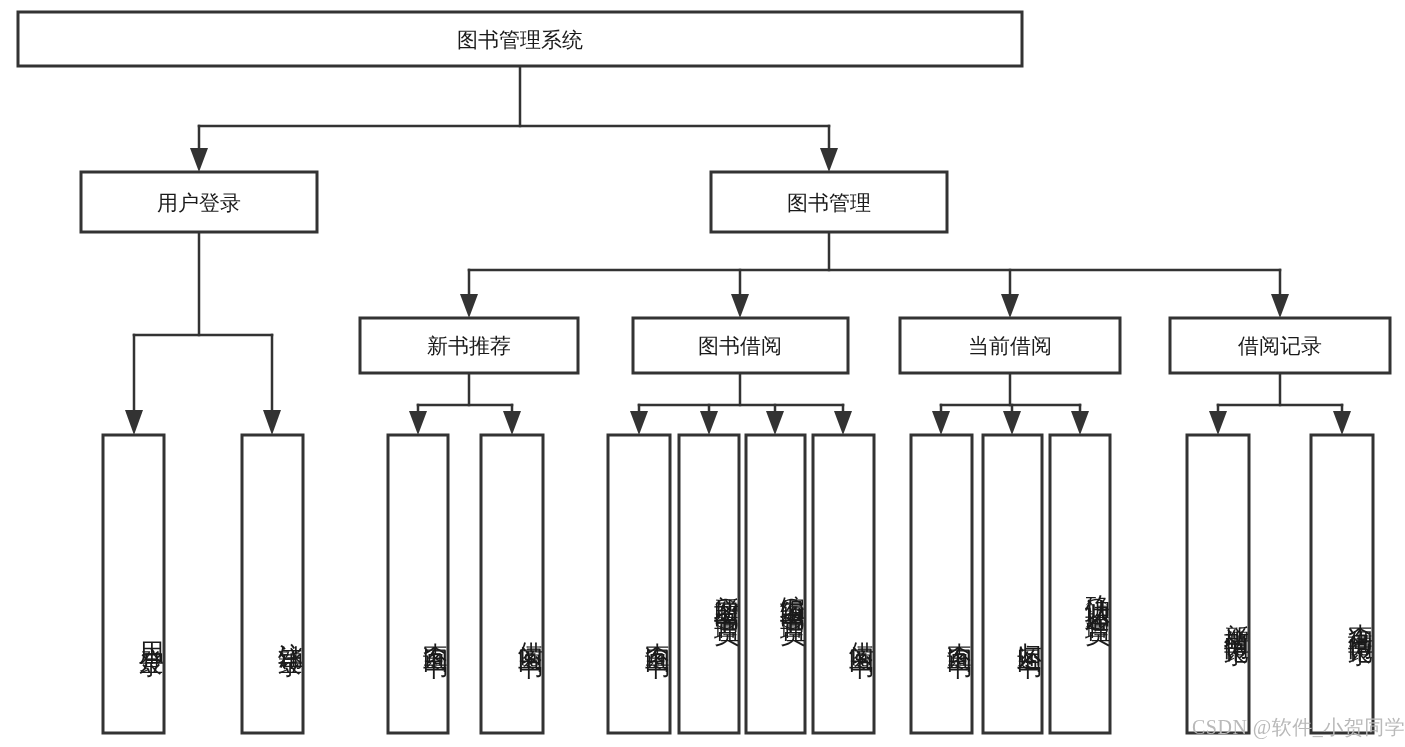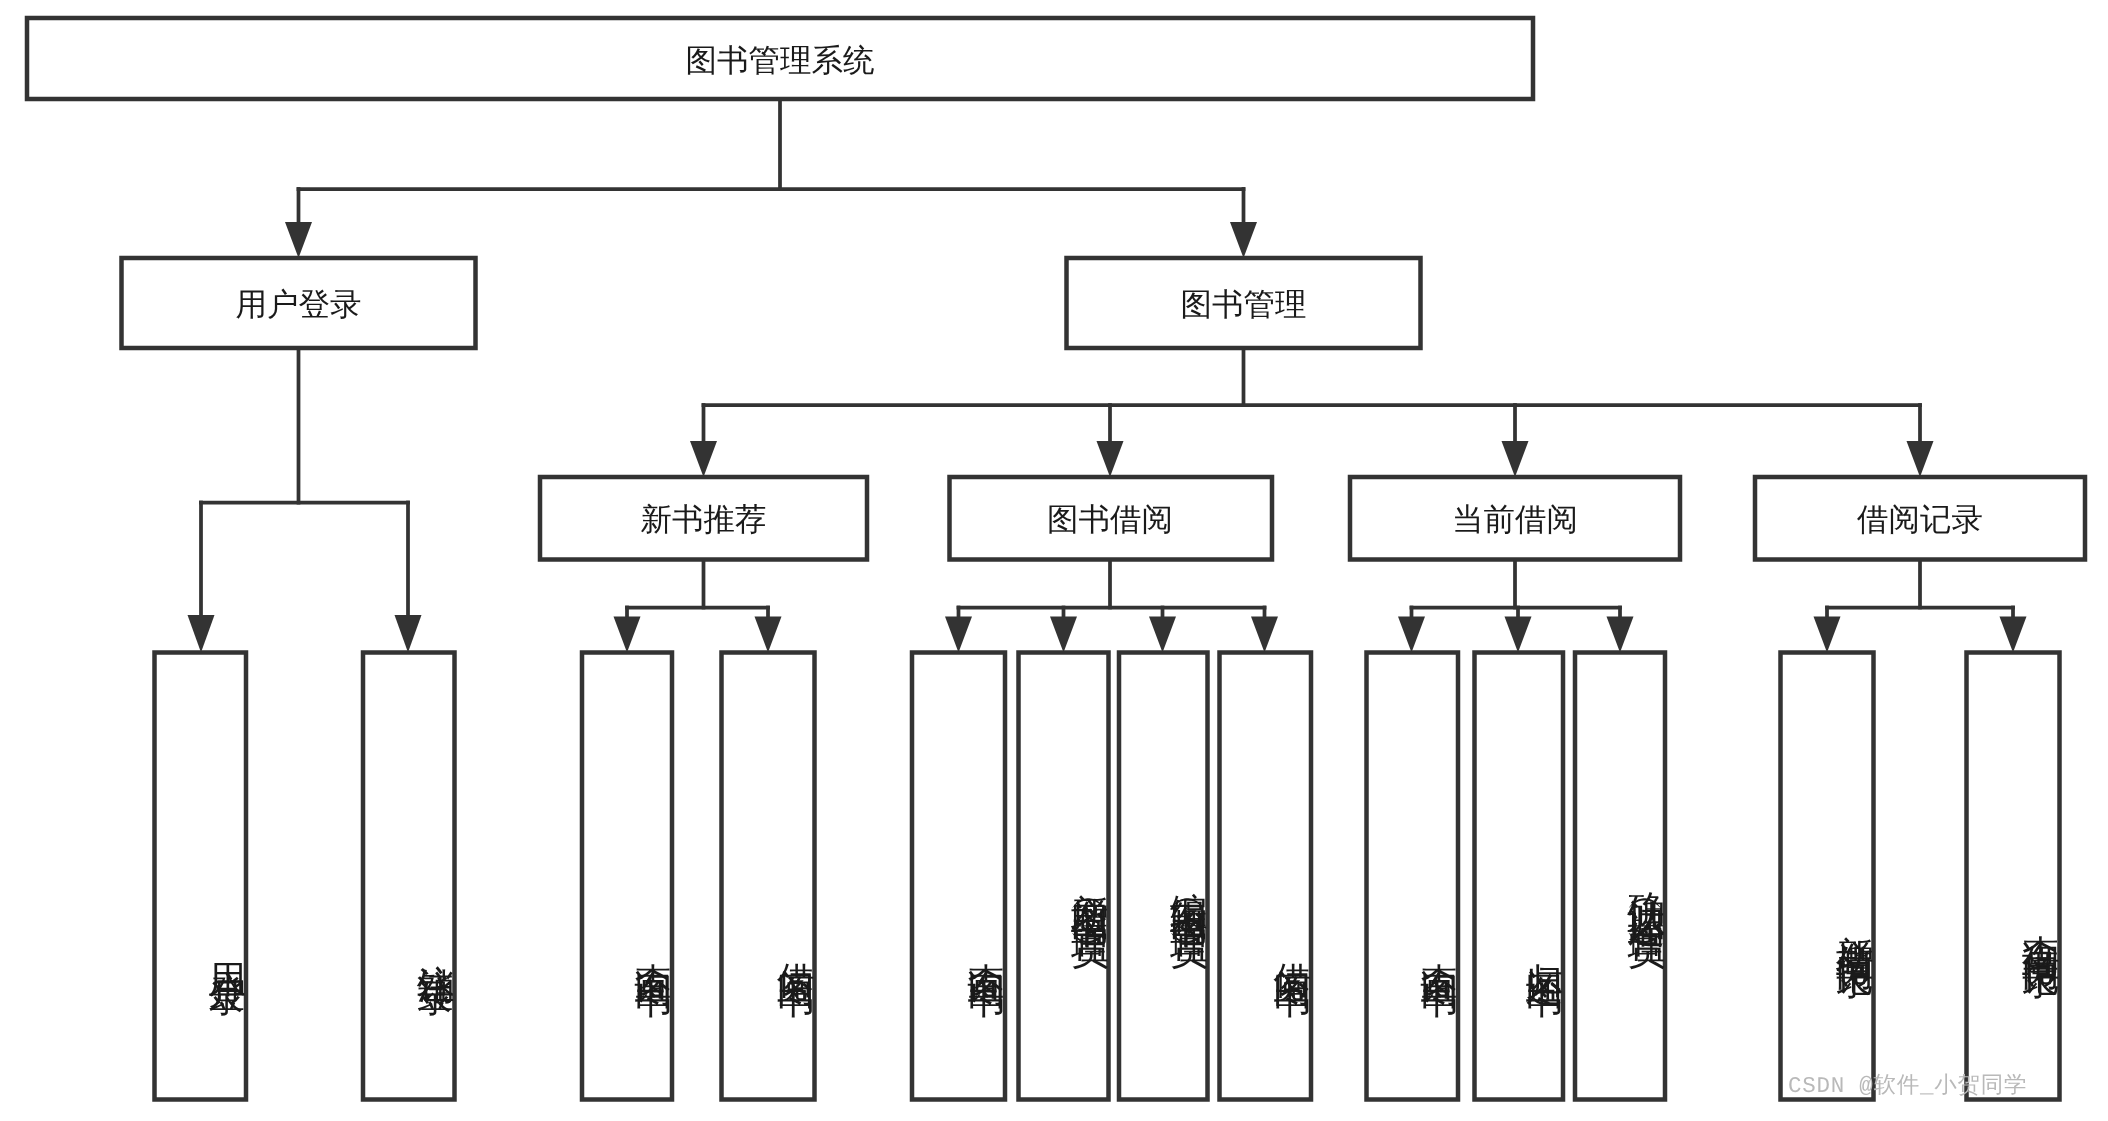--- a/index.html
+++ b/index.html
@@ -58,22 +58,22 @@
     letter-spacing: 4px;
     color: #1a1a1a;
     display: flex;
     align-items: flex-start;
     justify-content: center;
     white-space: nowrap;
     pointer-events: none;
   }
   .watermark {
     position: absolute;
-    font-family: Liberation Mono, monospace;
-    font-size: 15px;
+    font-family: Liberation Serif, serif;
+    font-size: 20px;
     color: #b9b9b9;
     white-space: nowrap;
     letter-spacing: 0.5px;
   }
 </style>
 </head>
 <body>
 
 <div id="diagram-root">
 

